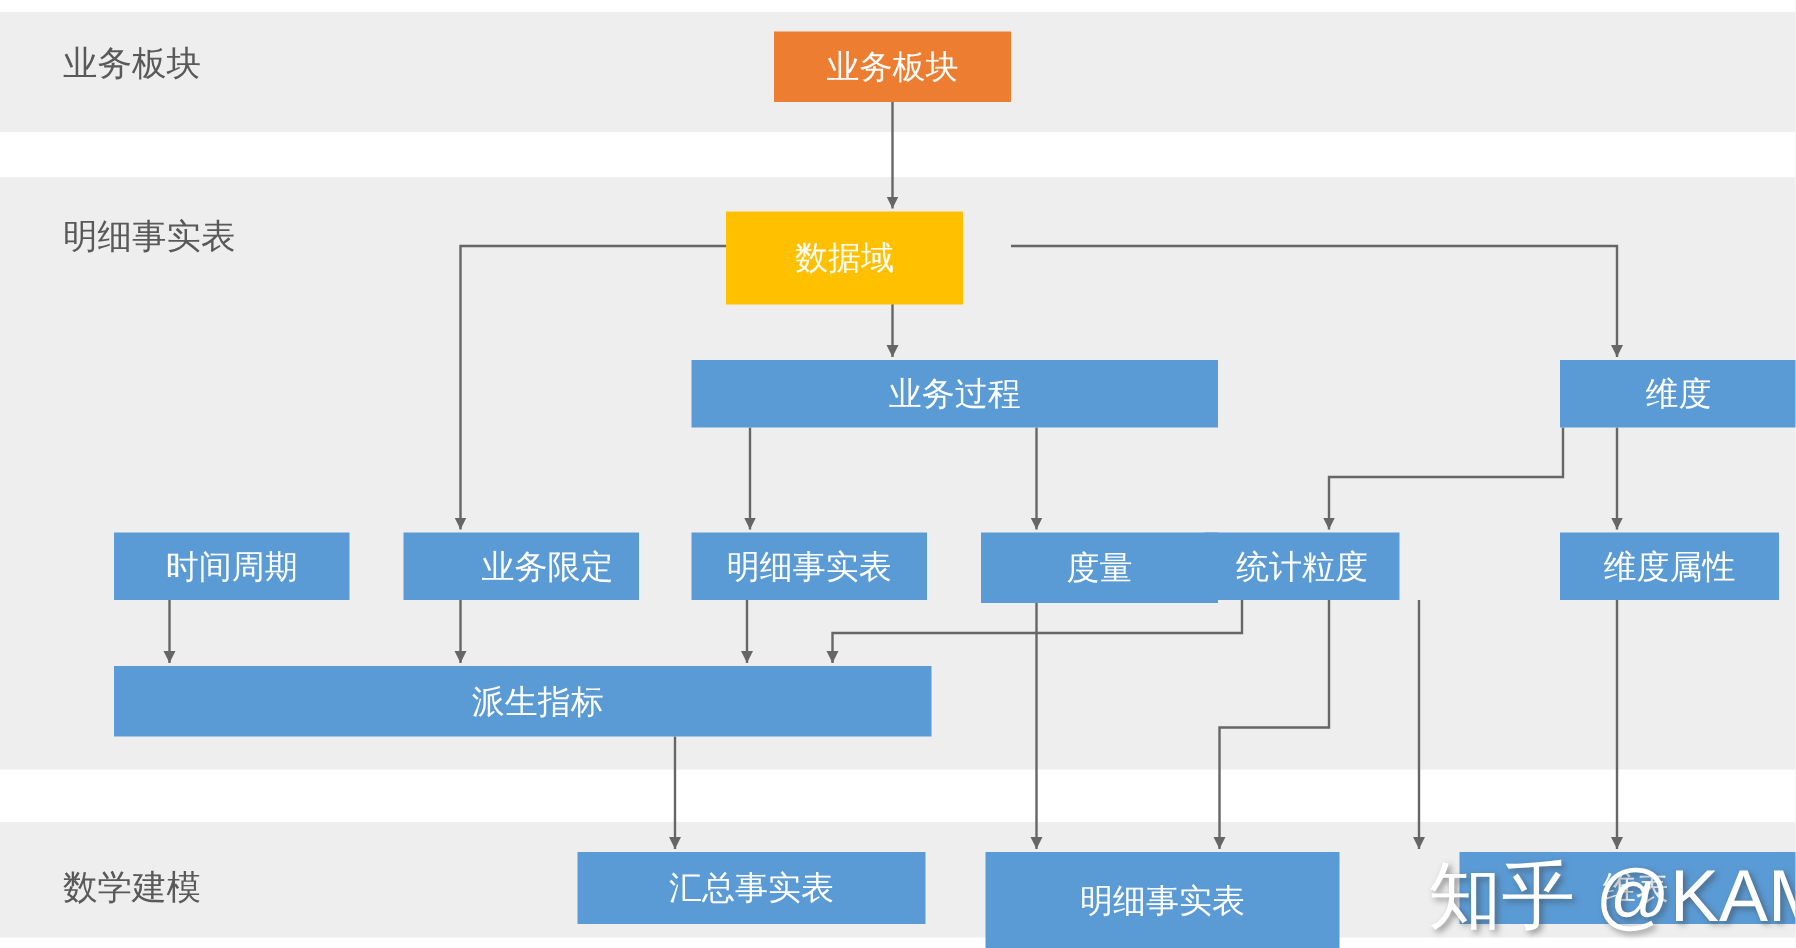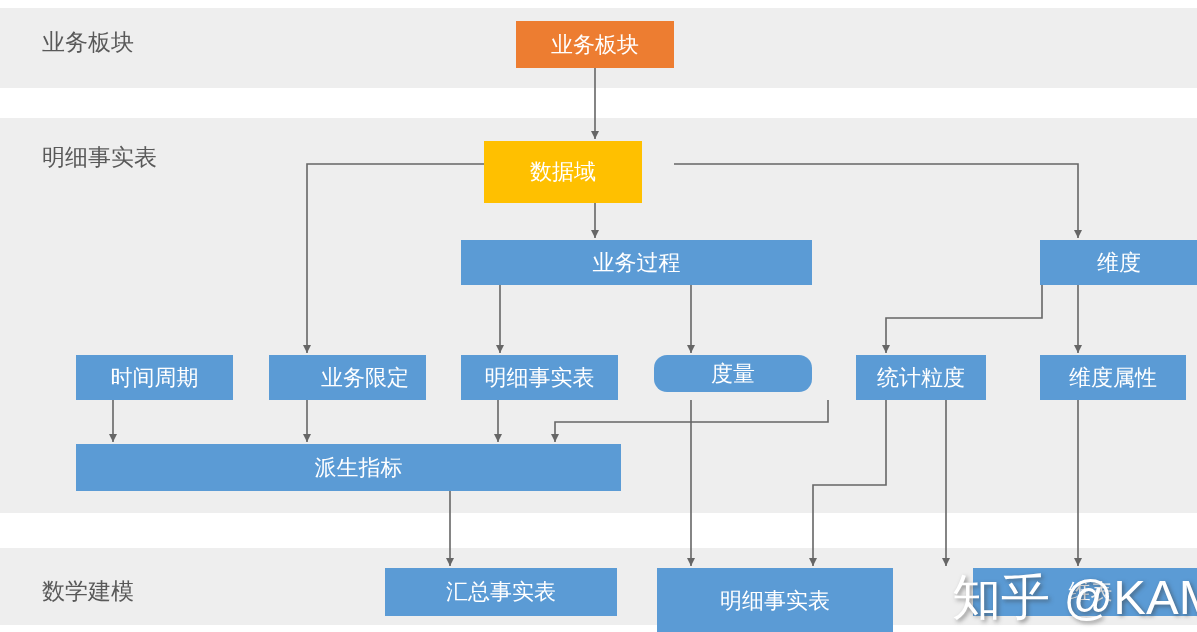--- a/index.html
+++ b/index.html
@@ -36,22 +36,22 @@
   .node.yellow { background: var(--yellow, #FFC000); }
   .node.blue   { background: var(--blue, #5B9BD5); margin-left: 41px; }
 
   #n-biz-sector   { left: 516px; top: 21px;  width: 158px; height: 47px; }
   #n-data-domain  { left: 484px; top: 141px; width: 158px; height: 62px; }
   #n-biz-process  { left: 420px; top: 240px; width: 351px; height: 45px; }
   #n-dimension    { left: 999px; top: 240px; width: 158px; height: 45px; }
   #n-time-period  { left: 35px;  top: 355px; width: 157px; height: 45px; }
   #n-biz-limit    { left: 228px; top: 355px; width: 157px; height: 45px; padding-left: 35px; }
   #n-atomic       { left: 420px; top: 355px; width: 157px; height: 45px; }
-  #n-measure      { left: 613px; top: 355px; width: 158px; height: 37px; border-radius: 13px; }
-  #n-stat-gran    { left: 815px; top: 355px; width: 130px; height: 45px; }
+  #n-measure      { left: 613px; top: 355px; width: 158px; height: 47px; }
+  #n-stat-gran    { left: 762px; top: 355px; width: 130px; height: 45px; }
   #n-dim-attr     { left: 999px; top: 355px; width: 146px; height: 45px; }
   #n-derived      { left: 35px;  top: 444px; width: 545px; height: 47px; padding-left: 20px; }
   #n-summary-fact { left: 344px; top: 568px; width: 232px; height: 48px; }
   #n-detail-fact  { left: 616px; top: 568px; width: 236px; height: 65px; text-align: center; }
   #n-dim-table    { left: 932px; top: 568px; width: 235px; height: 48px; }
 
   svg#edges {
     position: absolute; left: 0; top: 0;
     width: 1197px; height: 632px;
     pointer-events: none;

